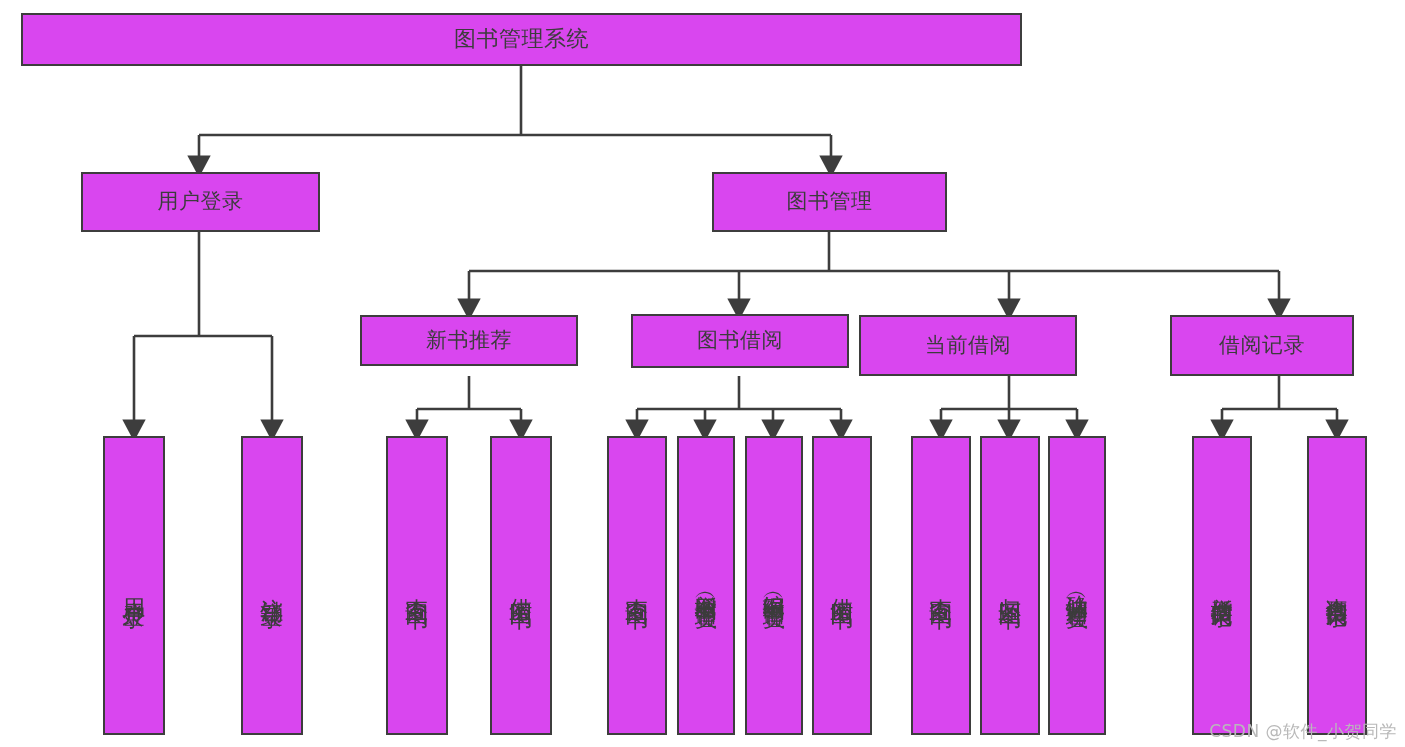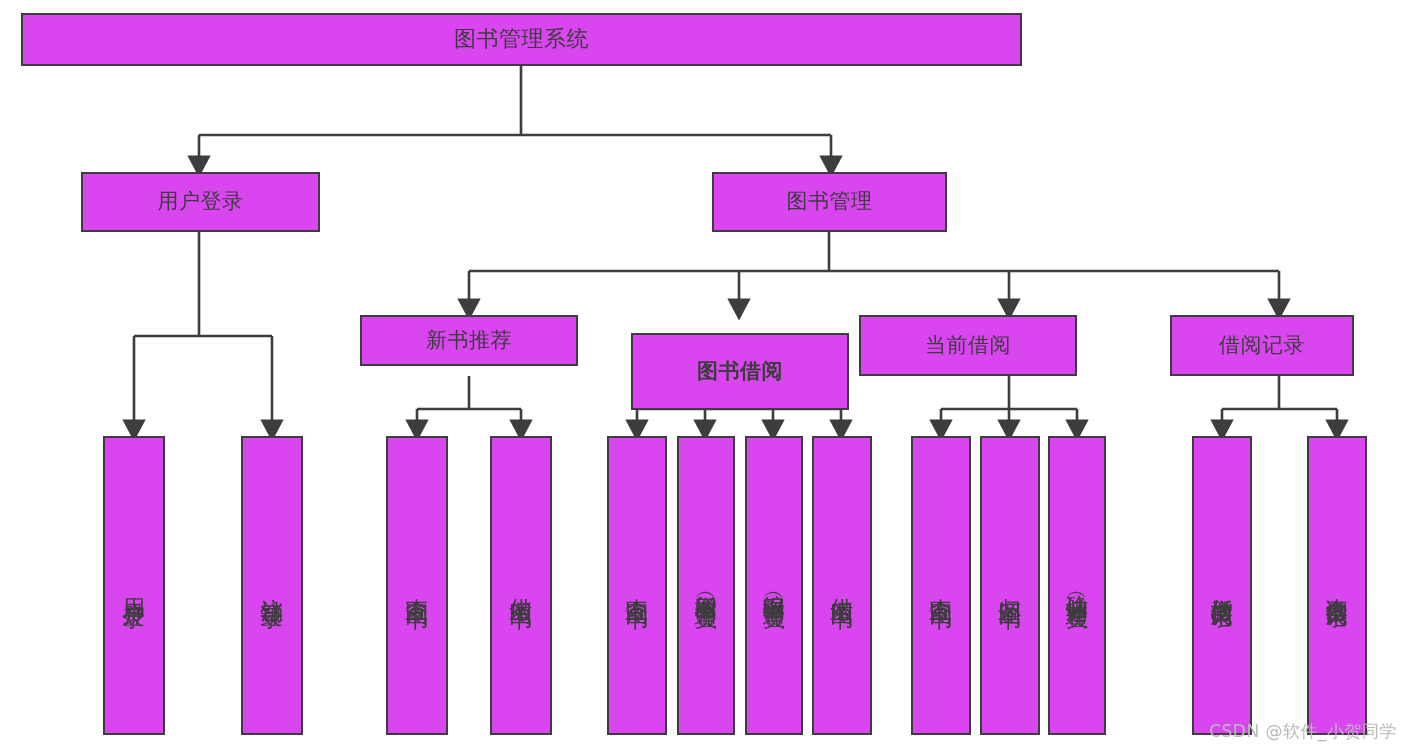--- a/index.html
+++ b/index.html
@@ -105,21 +105,21 @@
   </svg>
 
   <div class="node horiz root" style="left:21px;top:13px;width:1001px;height:53px;">图书管理系统</div>
 
   <div class="node horiz" style="left:81px;top:172px;width:239px;height:60px;">用户登录</div>
 
   <div class="node horiz" style="left:712px;top:172px;width:235px;height:60px;">图书管理</div>
 
   <div class="node horiz" style="left:360px;top:315px;width:218px;height:51px;">新书推荐</div>
 
-  <div class="node horiz" style="left:631px;top:333px;width:218px;height:77px;font-weight:bold;">图书借阅</div>
+  <div class="node horiz" style="left:631px;top:314px;width:218px;height:54px;">图书借阅</div>
 
   <div class="node horiz" style="left:859px;top:315px;width:218px;height:61px;">当前借阅</div>
 
   <div class="node horiz" style="left:1170px;top:315px;width:184px;height:61px;">借阅记录</div>
 
   <div class="node vert" style="left:103px;top:436px;width:62px;height:299px;">用户登录</div>
 
   <div class="node vert" style="left:241px;top:436px;width:62px;height:299px;">注销登录</div>
 
   <div class="node vert" style="left:386px;top:436px;width:62px;height:299px;">查询图书</div>

